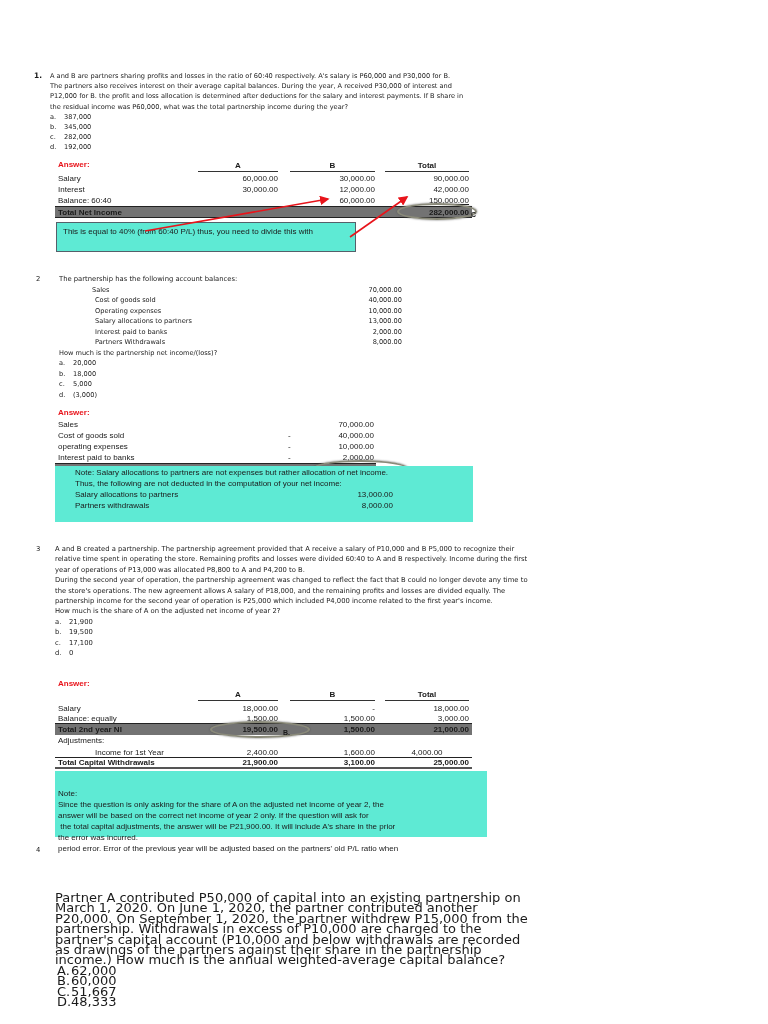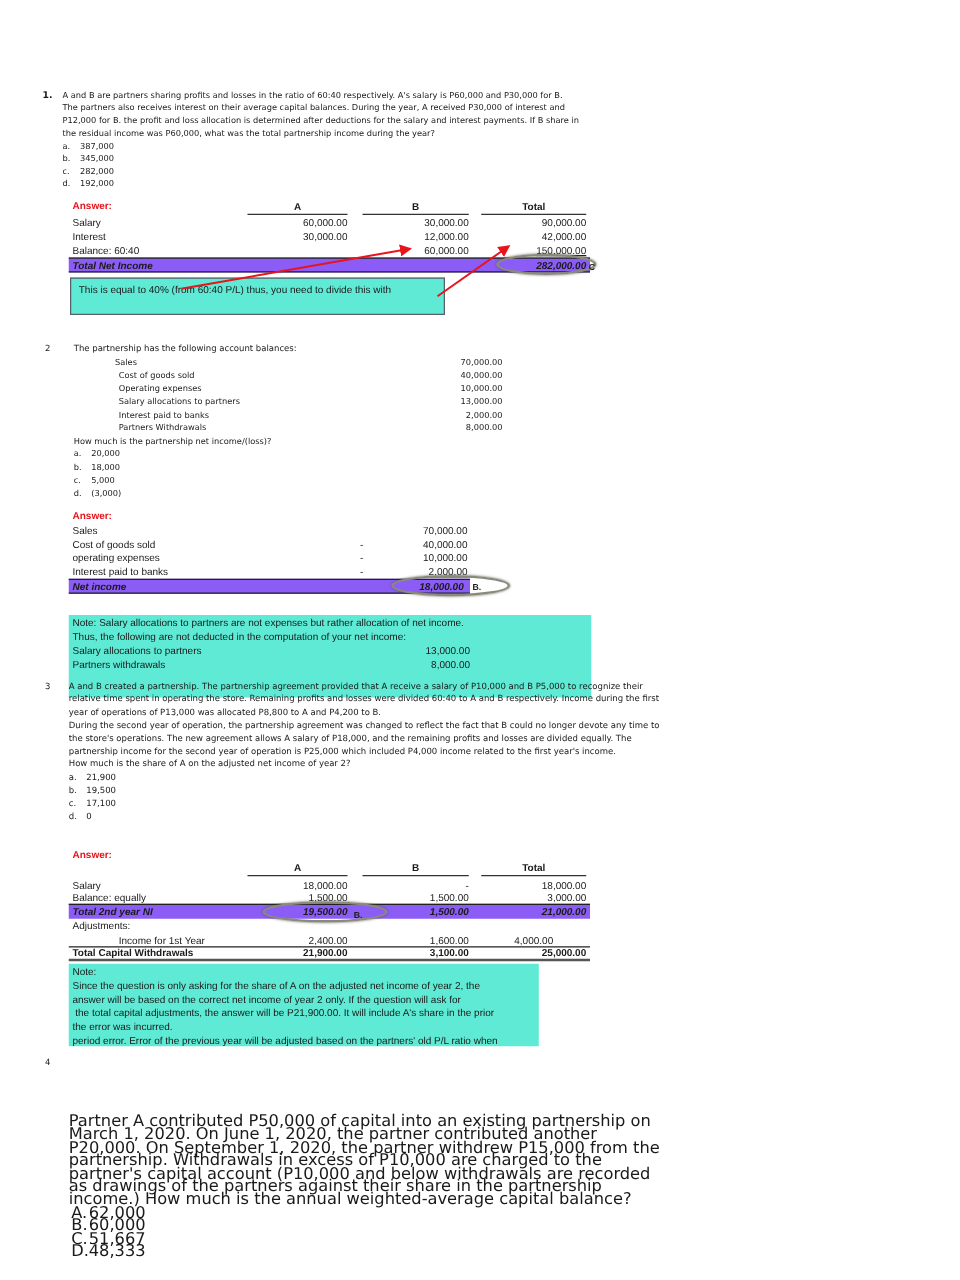--- a/index.html
+++ b/index.html
@@ -6,21 +6,21 @@
   body {
     width: 768px; height: 1024px; background: #ffffff; position: relative; overflow: hidden;
     font-family: "DejaVu Sans", sans-serif; color: #1a1a1a;
   }
   .abs { position: absolute; }
   .ptxt { font-size: 7.4px; line-height: 10.8px; }
   .lbl { font-family: "Liberation Sans", sans-serif; font-size: 8px; line-height: 11px; white-space: nowrap; }
   .lblr { font-family: "Liberation Sans", sans-serif; font-size: 8px; line-height: 11px; text-align: right; white-space: nowrap; }
   .answer { color: #e8141b; font-weight: bold; font-family: "Liberation Sans", sans-serif; font-size: 8px; }
   .hdr { font-family: "Liberation Sans", sans-serif; font-weight: bold; font-size: 8px; text-align: center; border-bottom: 1.5px solid #333; line-height: 11px; }
-  .yellow { background: #8b5cf6; border-top: 1.5px solid #222; border-bottom: 1.5px solid #222; font-style: italic; }
+  .yellow { background: #737373; border-top: 1.5px solid #222; border-bottom: 1.5px solid #222; }
   .bold { font-weight: bold; }
   .note-bg { background: #5eead4; }
   .oval { border: 2px solid #8a8a7a; border-radius: 50%; box-shadow: 0 0 2px #555; }
   .opt { display: flex; }
   .opt span:first-child { width: 14px; display: inline-block; }
 </style>
 </head>
 <body>
 
 <div class="abs" style="left:34px; top:71px; width:430px;">
@@ -160,21 +160,21 @@
   </div>
 </div>
 
 <div class="abs yellow" style="left:55px; top:463px; width:321px; height:12px;">
   <span class="abs lbl bold" style="left:3px; top:0;">Net income</span>
   <span class="abs lblr bold" style="left:236px; top:0; width:80px;">18,000.00</span>
 </div>
 <div class="abs oval" style="left:313px; top:460px; width:95px; height:17px;"></div>
 <div class="abs lbl bold" style="left:378px; top:465px; font-size:7px;">B.</div>
 
-<div class="abs note-bg" style="left:55px; top:492px; width:418px; height:66px; padding:1px 3px;">
+<div class="abs note-bg" style="left:55px; top:466px; width:418px; height:56px; padding:1px 20px;">
   <div class="lbl">Note: Salary allocations to partners are not expenses but rather allocation of net income.</div>
   <div class="lbl">Thus, the following are not deducted in the computation of your net income:</div>
   <div style="position:relative; height:11px;">
     <span class="lbl abs" style="left:0;">Salary allocations to partners</span>
     <span class="lblr abs" style="left:238px; width:80px;">13,000.00</span>
   </div>
   <div style="position:relative; height:11px;">
     <span class="lbl abs" style="left:0;">Partners withdrawals</span>
     <span class="lblr abs" style="left:238px; width:80px;">8,000.00</span>
   </div>
@@ -233,21 +233,21 @@
 <div class="abs lblr" style="left:290px; top:747px; width:85px;">1,600.00</div>
 <div class="abs lblr" style="left:385px; top:747px; width:84px;text-align:center;">4,000.00</div>
 
 <div class="abs" style="left:55px; top:757px; width:417px; height:12px; border-top:1.5px solid #222; border-bottom:2.5px solid #555;">
   <span class="abs lbl bold" style="left:3px; top:-1px;">Total Capital Withdrawals</span>
   <span class="abs lblr bold" style="left:143px; top:-1px; width:80px;">21,900.00</span>
   <span class="abs lblr bold" style="left:235px; top:-1px; width:85px;">3,100.00</span>
   <span class="abs lblr bold" style="left:330px; top:-1px; width:84px;">25,000.00</span>
 </div>
 
-<div class="abs note-bg" style="left:55px; top:771px; width:376px; height:66px; padding:1px 3px;">
+<div class="abs note-bg" style="left:55px; top:771px; width:432px; height:66px; padding:17px 3px;">
   <div class="lbl">Note:</div>
   <div class="lbl">Since the question is only asking for the share of A on the adjusted net income of year 2, the</div>
   <div class="lbl">answer will be based on the correct net income of year 2 only. If the question will ask for</div>
   <div class="lbl" style="white-space:pre;"> the total capital adjustments, the answer will be P21,900.00. It will include A's share in the prior</div>
   <div class="lbl">the error was incurred.</div>
   <div class="lbl">period error.  Error of the previous year will be adjusted based on the partners' old P/L ratio when</div>
 </div>
 
 <div class="abs ptxt" style="left:36px; top:845px; font-size:6.8px;">4</div>
 <div class="abs" style="left:55px; top:845px; width:478px; font-size:13px; line-height:10.4px;margin-top:48px;">

